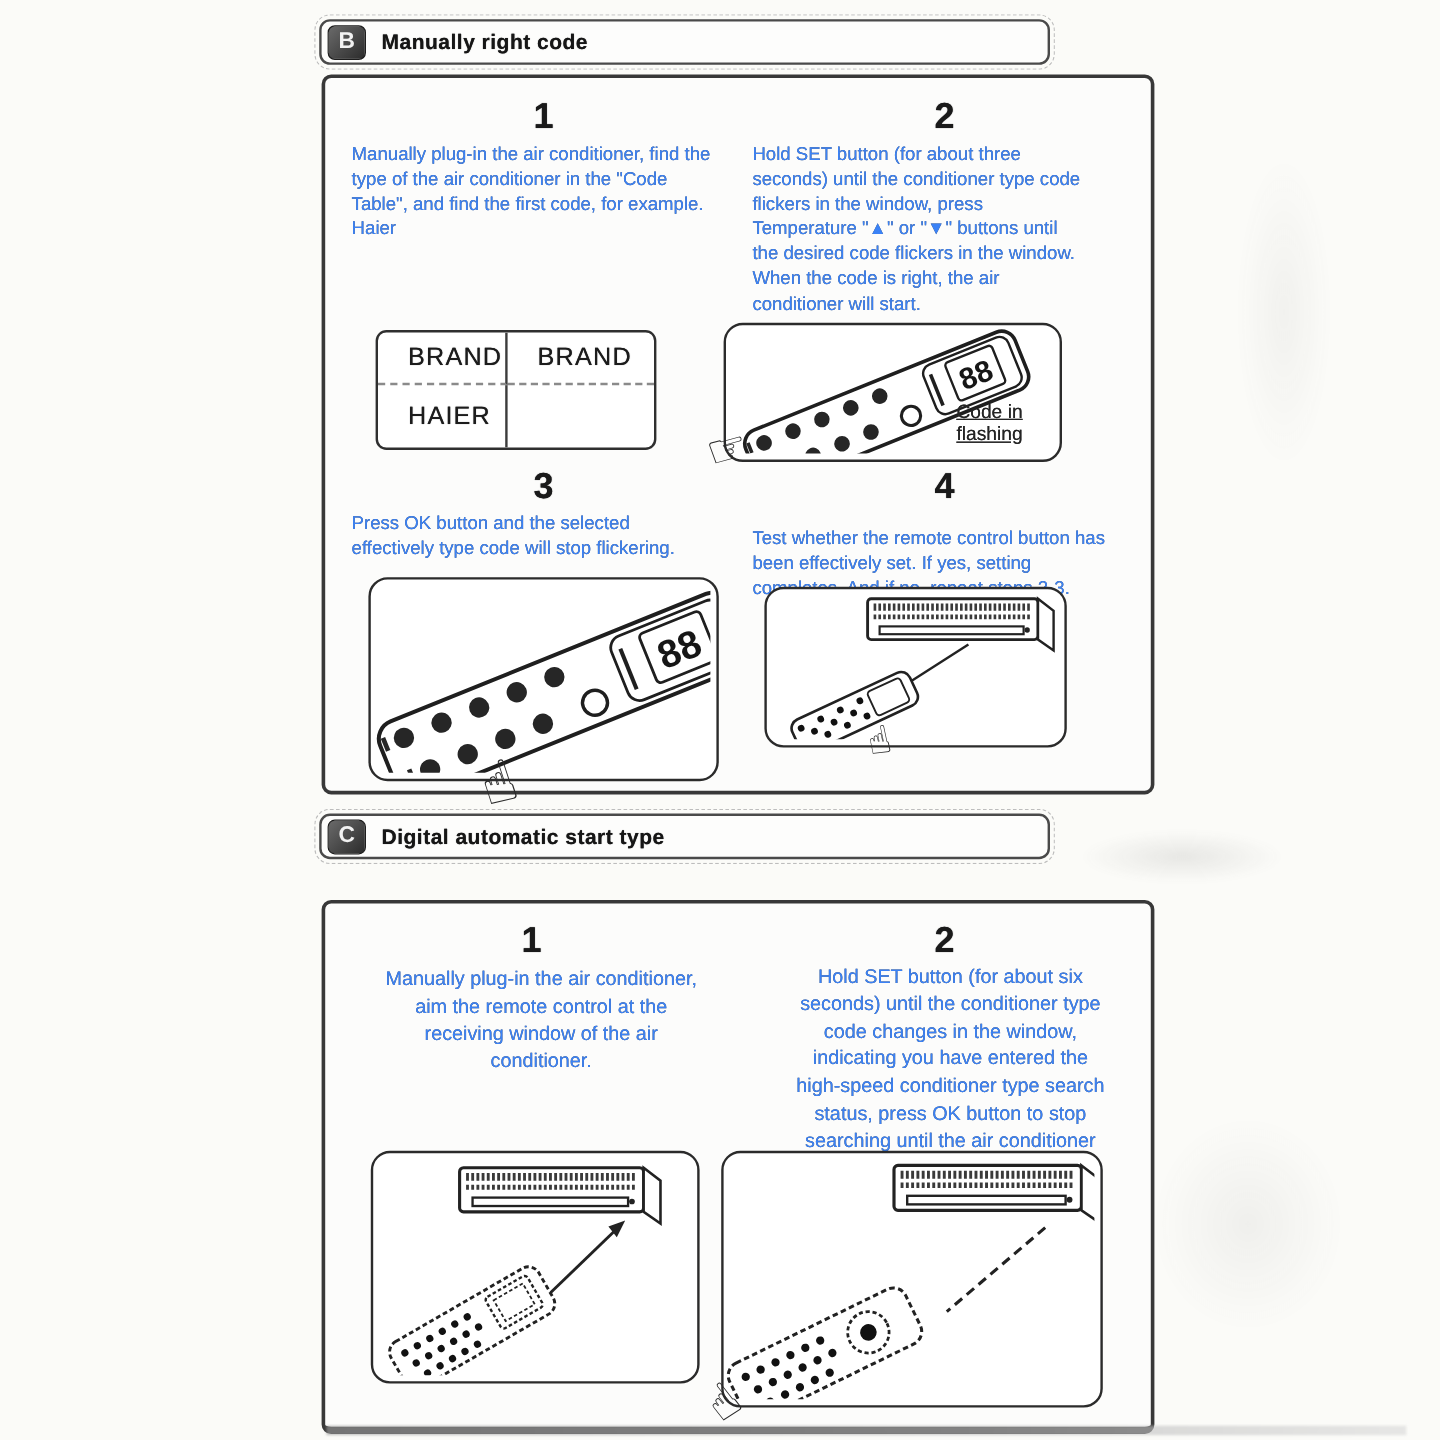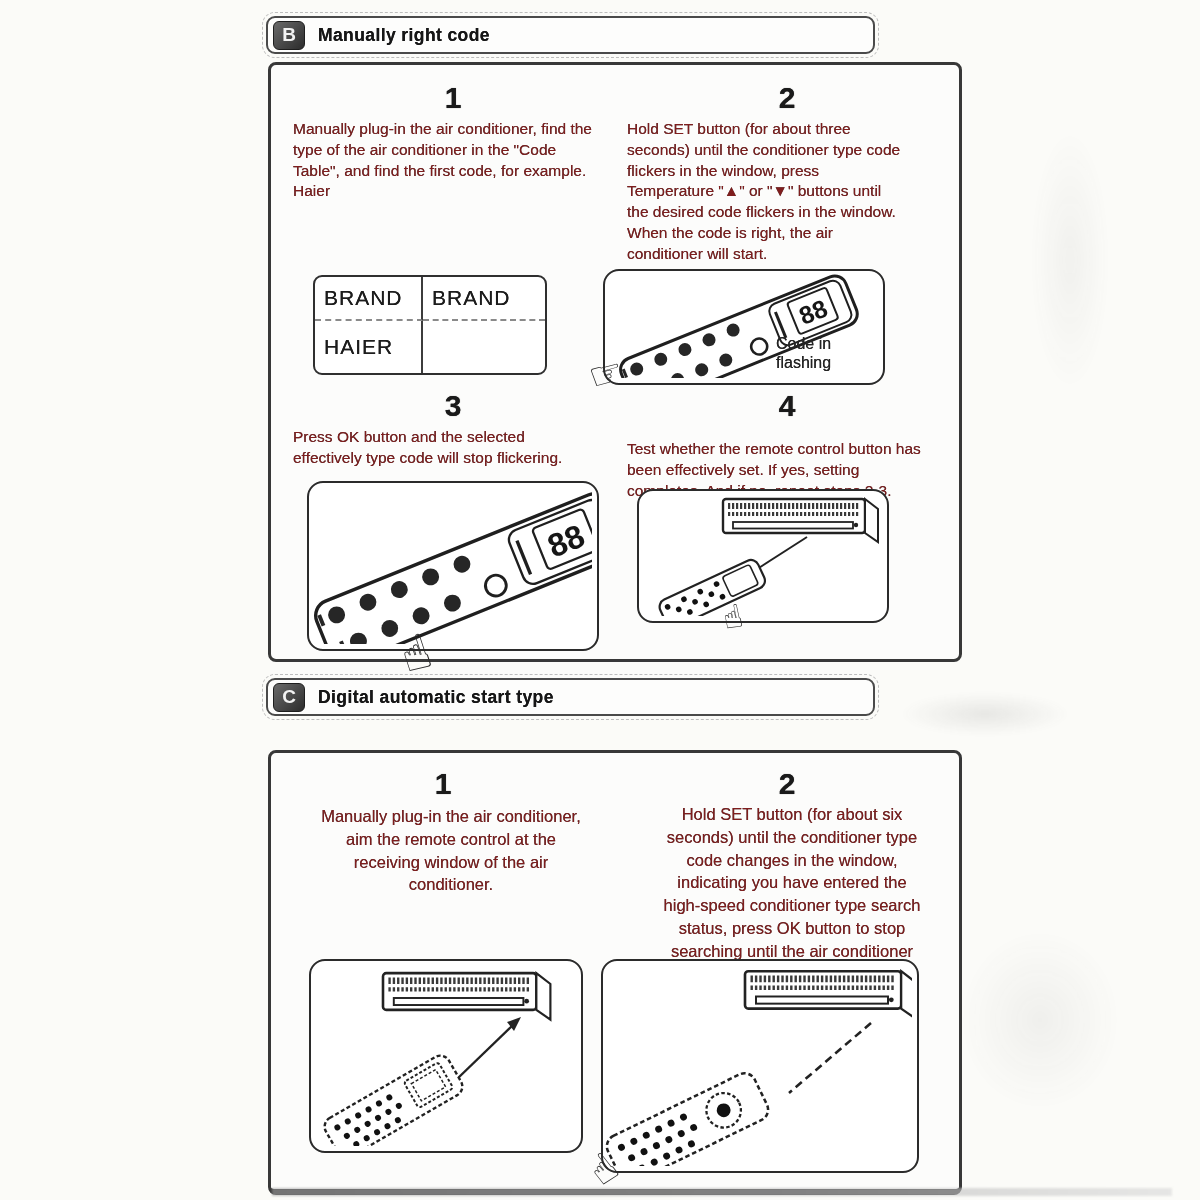--- a/index.html
+++ b/index.html
@@ -15,42 +15,42 @@
   .sec-title{font-weight:bold;font-size:17.5px;letter-spacing:.4px;color:#161616;
              text-shadow:0 0 .6px #222;}
   
   .content-box{position:absolute;left:268px;width:688px;border:3px solid #383838;border-radius:8px;
                background:#fcfcfb;}
   #box-b{top:62px;height:594px;}
   #box-c{top:750px;height:436px;border-bottom-width:6px;}
   
   .step-num{position:absolute;font-size:30px;font-weight:bold;text-align:center;color:#1a1a1a;
             text-shadow:0 0 .7px #111;}
-  .step-text{position:absolute;font-size:15.5px;line-height:1.34;white-space:pre-line;color:#7f1d1d;
+  .step-text{position:absolute;font-size:15.5px;line-height:1.34;white-space:pre-line;color:#3b82f6;
              text-shadow:0 0 .55px rgba(25,25,25,.8);}
   .c-text{font-size:16.5px;line-height:1.38;text-align:center;}
   
   .code-table{position:absolute;left:42px;top:210px;width:230px;height:96px;border:2.5px solid #2f2f2f;
               border-radius:9px;display:grid;grid-template-columns:108px 1fr;grid-template-rows:44px 1fr;
               background:#fff;overflow:hidden;}
-  .ct-cell{display:flex;align-items:center;padding-left:9px;font-size:21px;letter-spacing:1px;
+  .ct-cell{display:flex;align-items:center;padding-left:25px;font-size:21px;letter-spacing:1px;
            color:#1c1c1c;text-shadow:0 0 .6px #222;}
   .ct-c1{border-right:2px solid #3c3c3c;}
   .ct-head{border-bottom:2px dashed #8a8a8a;}
   
   .illu{position:absolute;border:2.5px solid #2b2b2b;border-radius:16px;background:#fff;}
   .illu>svg{display:block;}
   #illu-b2{left:332px;top:204px;width:278px;height:112px;}
   #illu-b3{left:36px;top:416px;width:288px;height:166px;}
   #illu-b4{left:366px;top:424px;width:248px;height:130px;}
   #illu-c1{left:38px;top:206px;width:270px;height:190px;}
   #illu-c2{left:330px;top:206px;width:314px;height:210px;}
   .hand{position:absolute;font-family:"DejaVu Sans",sans-serif;color:#2a2a2a;line-height:1;}
-  .callout{position:absolute;right:25px;bottom:11px;width:82px;font-size:16px;line-height:1.15;
-           white-space:pre-line;color:#242424;text-shadow:0 0 .5px #333;}
+  .callout{position:absolute;right:4px;bottom:11px;width:82px;font-size:16px;line-height:1.15;
+           white-space:pre-line;color:#242424;text-shadow:0 0 .5px #333;text-decoration:underline;}
   
   .smudge{position:absolute;pointer-events:none;filter:blur(2px);}
   #smudge-1{left:900px;top:692px;width:170px;height:44px;
             background:radial-gradient(ellipse at center,rgba(60,60,60,.10),transparent 70%);}
   #smudge-2{left:1030px;top:130px;width:80px;height:260px;
             background:radial-gradient(ellipse at center,rgba(60,60,60,.05),transparent 70%);}
   #smudge-3{left:960px;top:930px;width:160px;height:180px;
             background:radial-gradient(ellipse at center,rgba(60,60,60,.06),transparent 70%);}
   #bottom-shadow{left:272px;top:1188px;width:900px;height:8px;filter:blur(1px);
             background:linear-gradient(90deg,#9d9d9d 0%,#b5b5b5 60%,#d9d9d9 100%);opacity:.6;}

